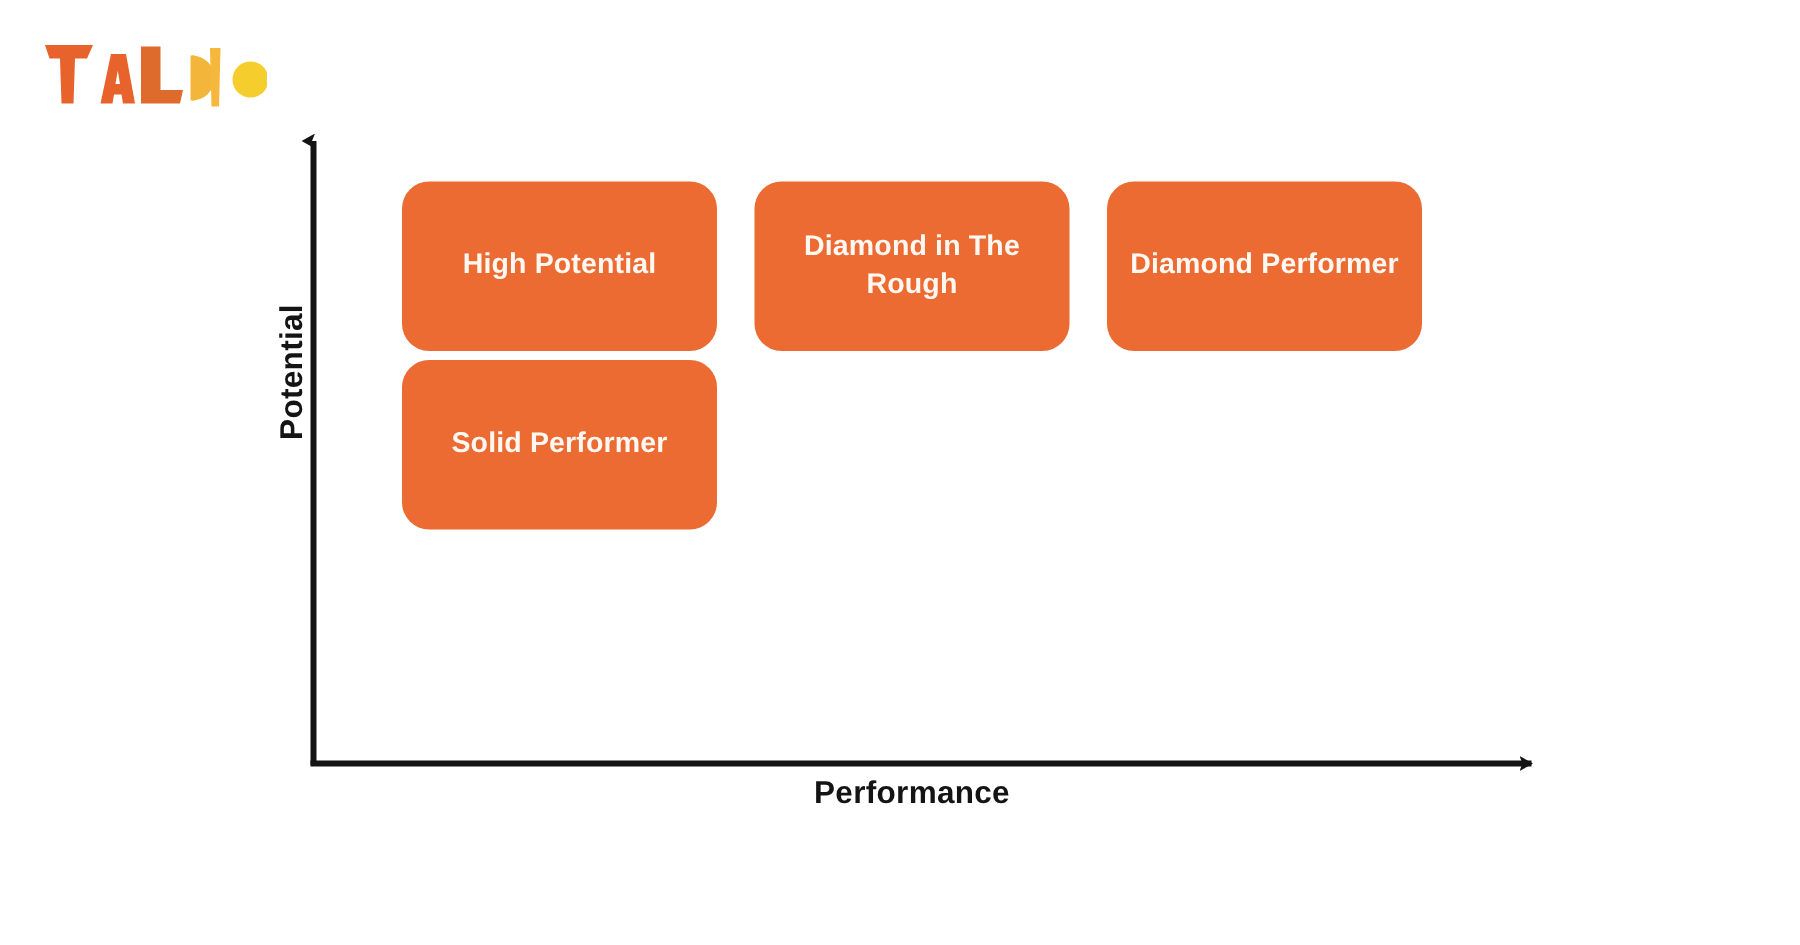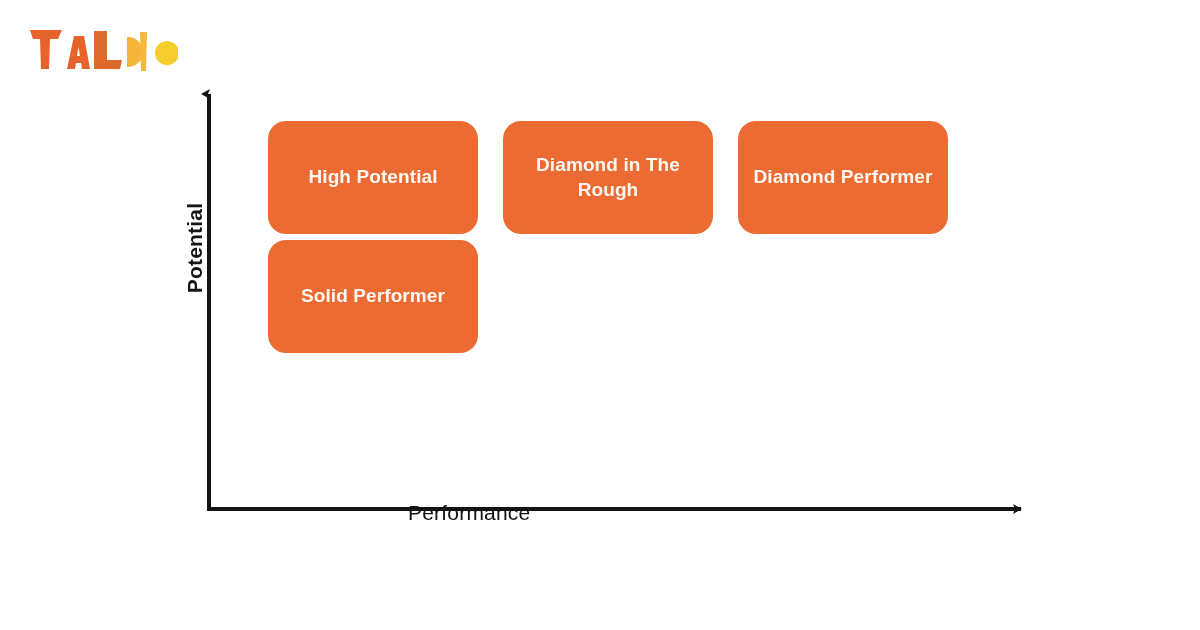--- a/index.html
+++ b/index.html
@@ -51,25 +51,25 @@
     font-size: 21px;
     font-weight: bold;
     color: #141414;
     letter-spacing: 0.2px;
     white-space: nowrap;
   }
 
   #x-axis-title {
     position: absolute;
     left: 408px;
-    top: 501px;
+    top: 517px;
     width: 400px;
-    text-align: left;
+    text-align: center;
     font-size: 21px;
-    font-weight: normal;
+    font-weight: bold;
     color: #141414;
     letter-spacing: 0.2px;
   }
 
   
   #matrix {
     position: absolute;
     left: 268px;
     top: 121px;
     width: 680px;

